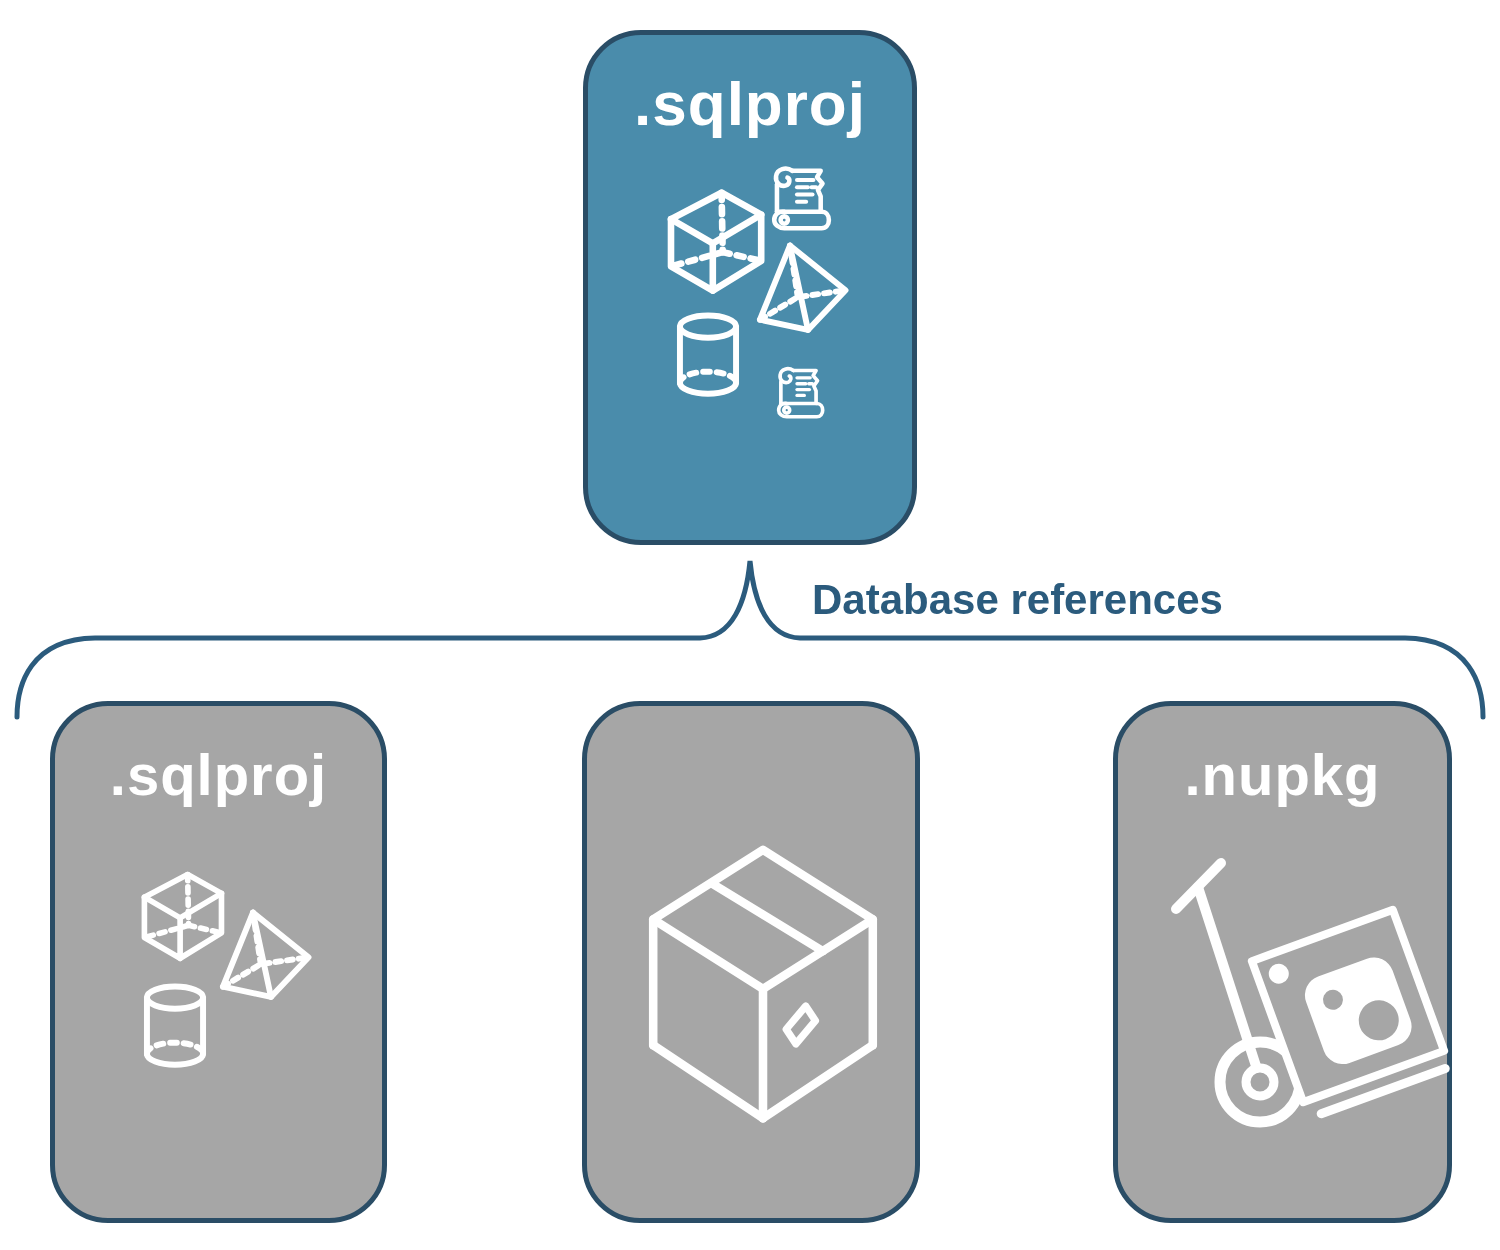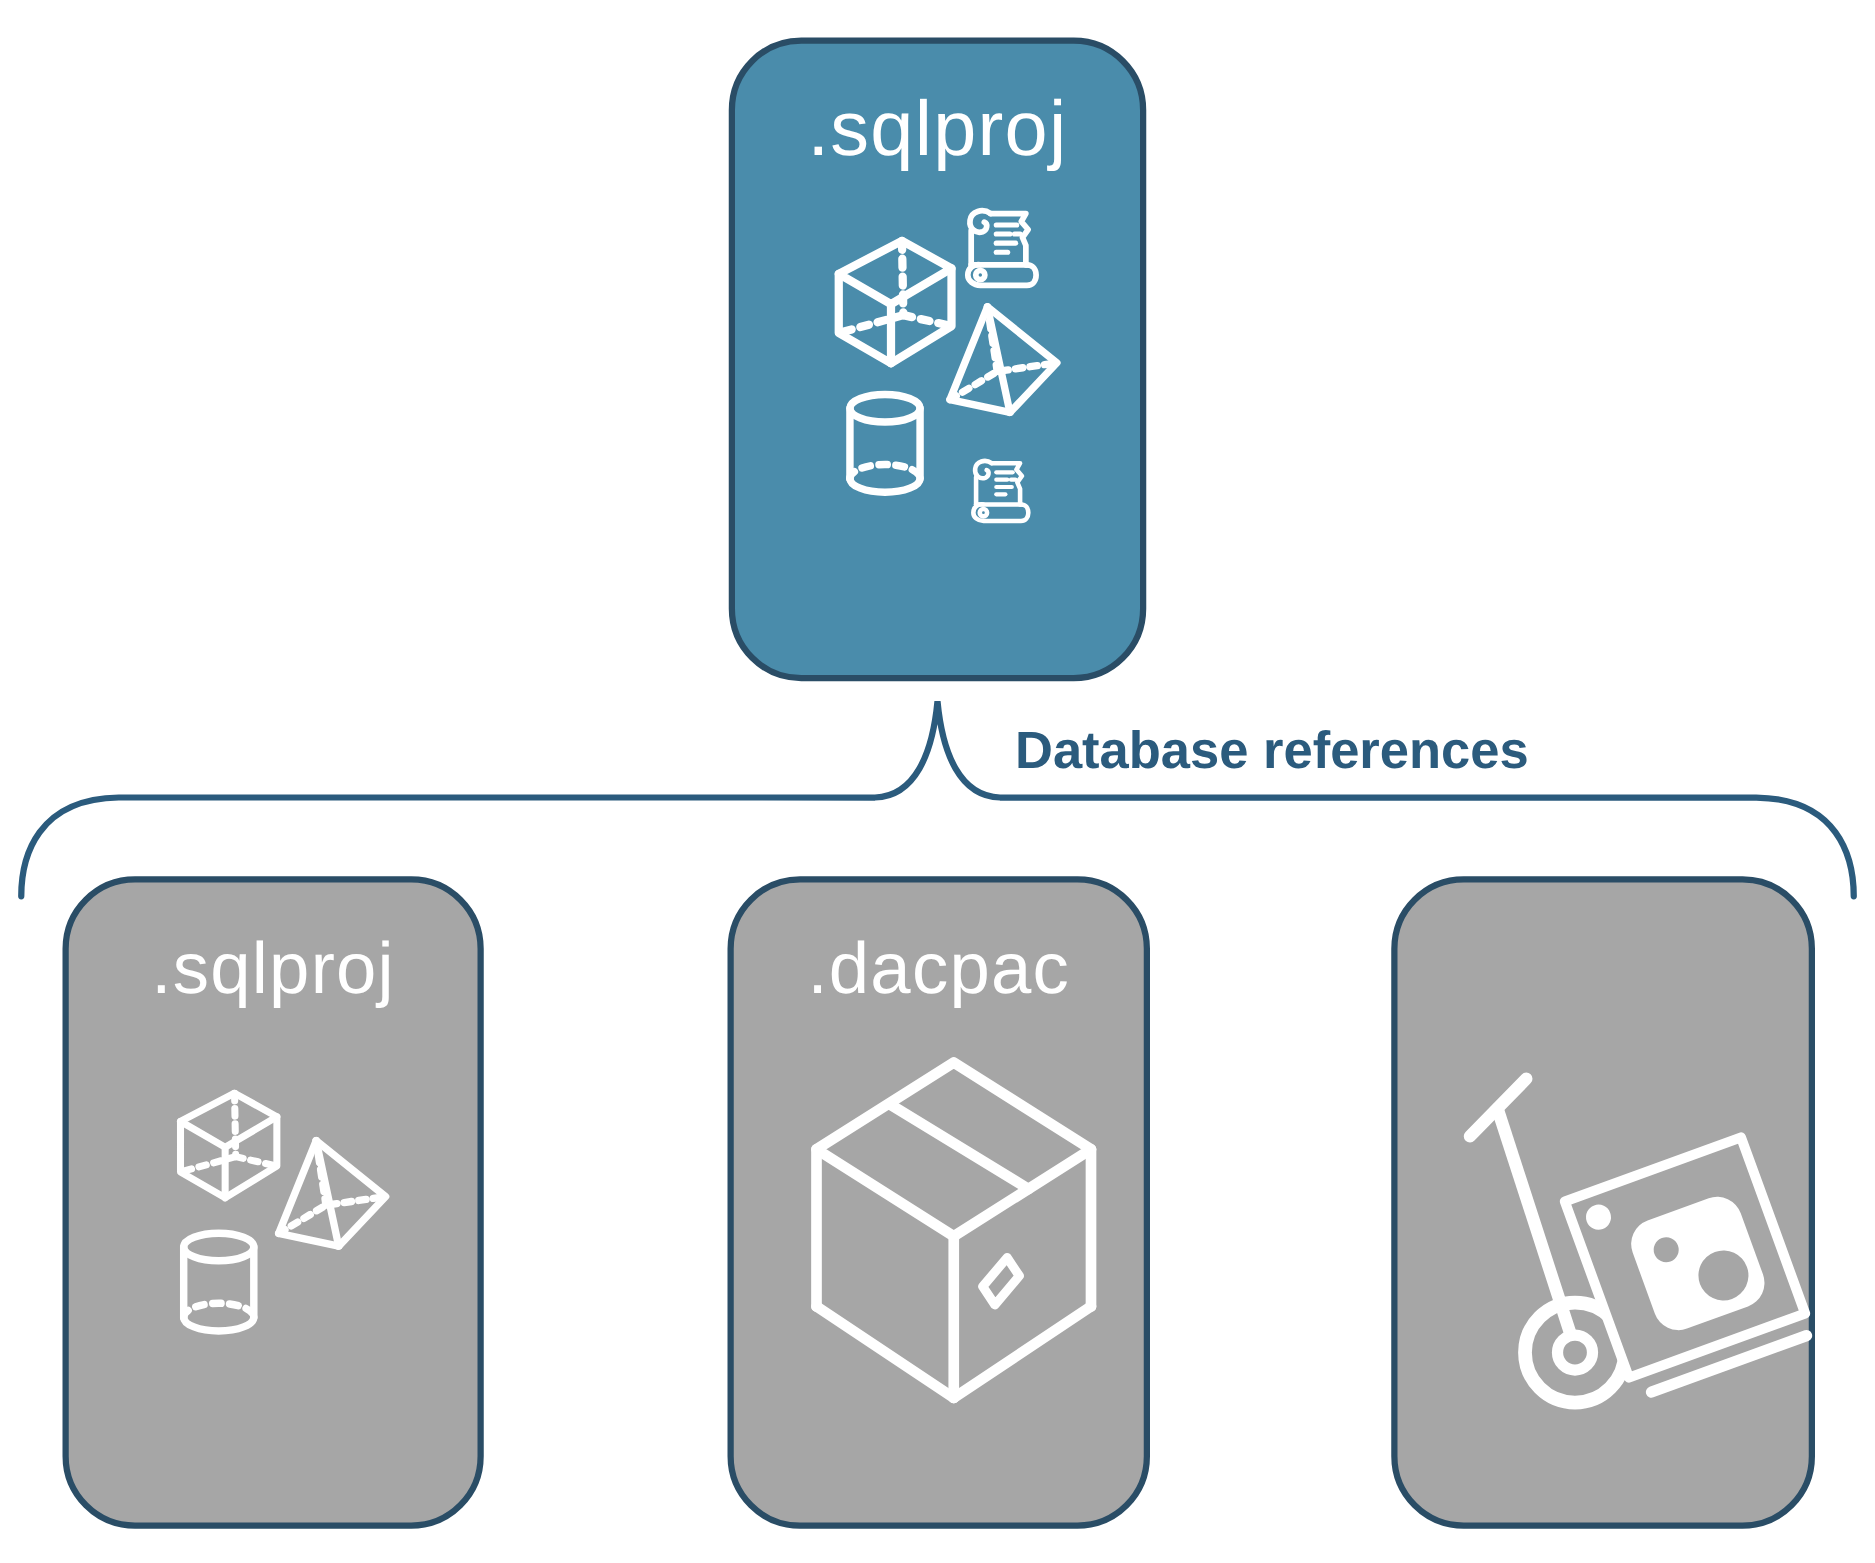--- a/index.html
+++ b/index.html
@@ -7,21 +7,21 @@
     width:1500px;height:1250px;position:relative;background:#ffffff;
     font-family:"Liberation Sans", sans-serif;overflow:hidden;
   }
   .node{
     position:absolute;border:5px solid #2A4D66;border-radius:58px;
     box-sizing:border-box;
   }
   .node--accent{background:#4A8CAB;}
   .node--gray{background:#A6A6A6;}
   .node-title{
-    margin:38px 0 0 0;text-align:center;color:#ffffff;font-weight:400;
+    margin:38px 0 0 0;text-align:center;color:#ffffff;font-weight:700;
     font-size:62px;line-height:1;letter-spacing:1px;
   }
   .node--child .node-title{font-size:58px;margin-top:40px;}
   .icon{position:absolute;overflow:visible;}
   .connector-label{
     position:absolute;left:812px;top:576px;font-size:42px;line-height:48px;
     font-weight:700;color:#2B5B7D;white-space:nowrap;
   }
   .overlay{position:absolute;left:0;top:0;pointer-events:none;}
 </style>
@@ -116,27 +116,27 @@
     </svg>
   <svg class="icon" style="left:152px;top:202px" width="108" height="98" viewBox="0 0 110 100">
       <use href="#sym-pyramid"></use>
     </svg>
   <svg class="icon" style="left:86px;top:278px" width="68" height="85" viewBox="0 0 80 100">
       <use href="#sym-cylinder"></use>
     </svg>
 </div>
 
 <div class="node node--gray node--child" style="left:582px;top:701px;width:338px;height:522px;">
-  <h2 class="node-title">.dacpac</h2>
   <svg class="icon" style="left:54px;top:134px" width="244" height="287" viewBox="0 0 200 235">
       <use href="#sym-package"></use>
     </svg>
 </div>
 
 <div class="node node--gray node--child" style="left:1113px;top:701px;width:339px;height:522px;">
+  <h2 class="node-title">.nupkg</h2>
   <svg class="icon" style="left:0;top:0" width="339" height="522" viewBox="0 0 339 522">
     <g fill="none" stroke="#fff" stroke-linecap="round" stroke-linejoin="round">
 
       <path d="M58,203 L103,157" stroke-width="10"></path>
       <path d="M80,181 L138,360" stroke-width="10"></path>
 
       <circle cx="142" cy="376" r="40" stroke-width="11"></circle>
       <circle cx="142" cy="376" r="14" stroke-width="9"></circle>
 
       <g transform="rotate(-20 230 300)">

